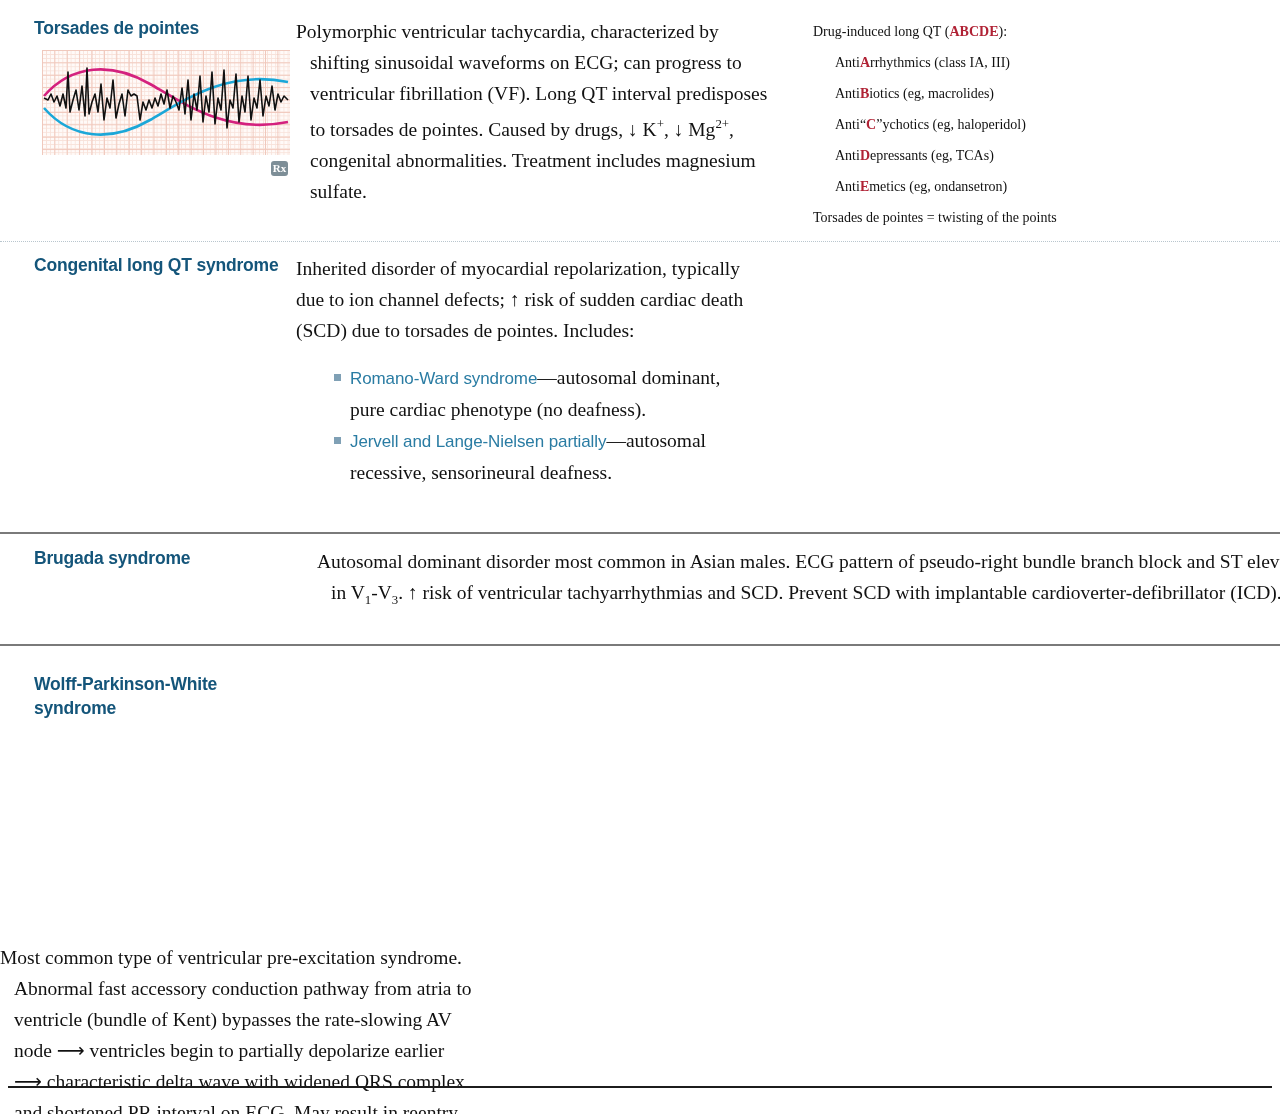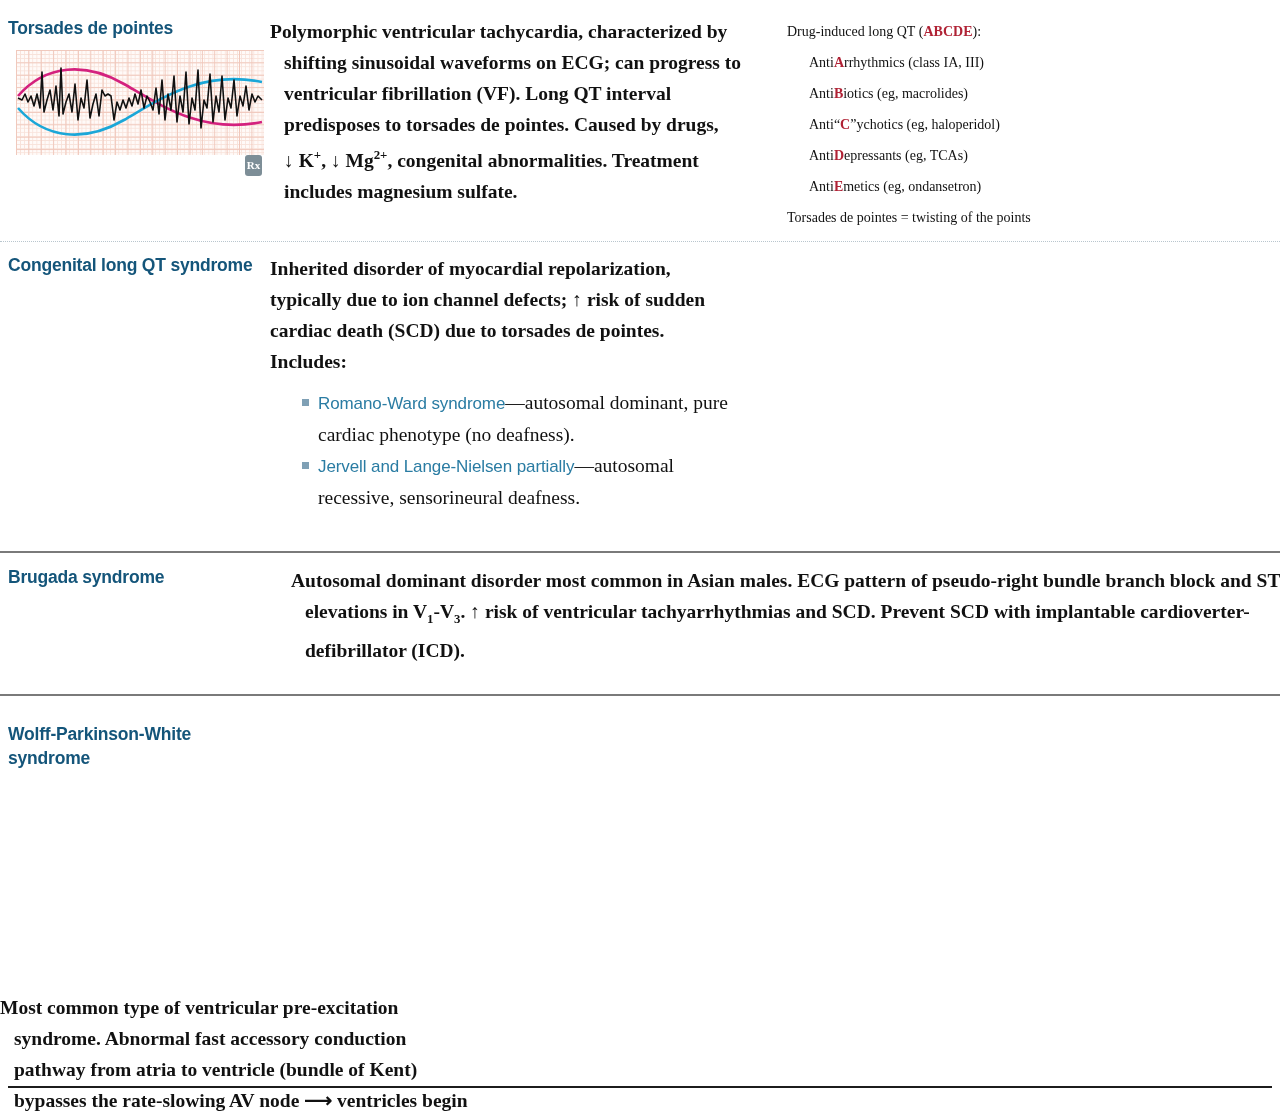--- a/index.html
+++ b/index.html
@@ -27,20 +27,21 @@
   .row {
     position: relative;
     display: flex;
     align-items: flex-start;
   }
   .col-term {
     width: 270px;
     flex: 0 0 270px;
     padding-left: 8px;
     box-sizing: border-box;
+    margin-left: 26px;
   }
   .col-desc {
     width: 490px;
     flex: 0 0 490px;
     box-sizing: border-box;
     padding-right: 14px;
   }
   .col-notes {
     width: 500px;
     flex: 0 0 500px;
@@ -63,21 +64,20 @@
   }
 
   
   .body {
     font-family: "Liberation Serif", serif;
     font-size: 19.5px;
     line-height: 31px;
     color: #111111;
     text-indent: -14px;
     padding-left: 14px;
-    font-weight: bold;
   }
   .body.no-indent {
     text-indent: 0;
     padding-left: 0;
   }
   .notes {
     font-family: "Liberation Serif", serif;
     font-size: 14px;
     line-height: 31px;
     color: #111111;
@@ -90,21 +90,21 @@
   .hl {
     color: #b02235;
     font-weight: bold;
   }
 
   sup, sub { font-size: 0.66em; }
 
   
   .bullets {
     list-style: none;
-    margin: 10px;
+    margin: 16px;
     padding: 0 0 0 22px;
   }
   .bullets li {
     position: relative;
     font-family: "Liberation Serif", serif;
     font-size: 19.5px;
     line-height: 31px;
     padding-left: 16px;
     color: #111111;
   }
@@ -166,21 +166,21 @@
     background-image:
       linear-gradient(to right, #f8e2da 1px, transparent 1px),
       linear-gradient(to bottom, #f8e2da 1px, transparent 1px);
     background-size: 4.1px 4.1px;
   }
   .ecg-thumb svg { position: absolute; inset: 0; }
 
   
   .rx-badge {
     width: 17px;
-    height: 21px;
+    height: 15px;
     border-radius: 3px;
     background: #7d8e97;
     display: inline-flex;
     align-items: center;
     justify-content: center;
     color: #ffffff;
     font-family: "Liberation Serif", serif;
     font-size: 11px;
     font-weight: bold;
     line-height: 1;

